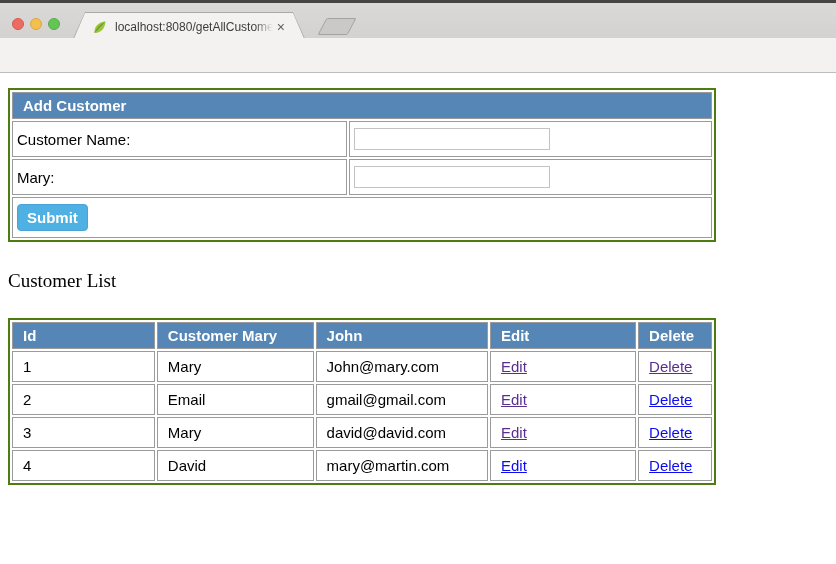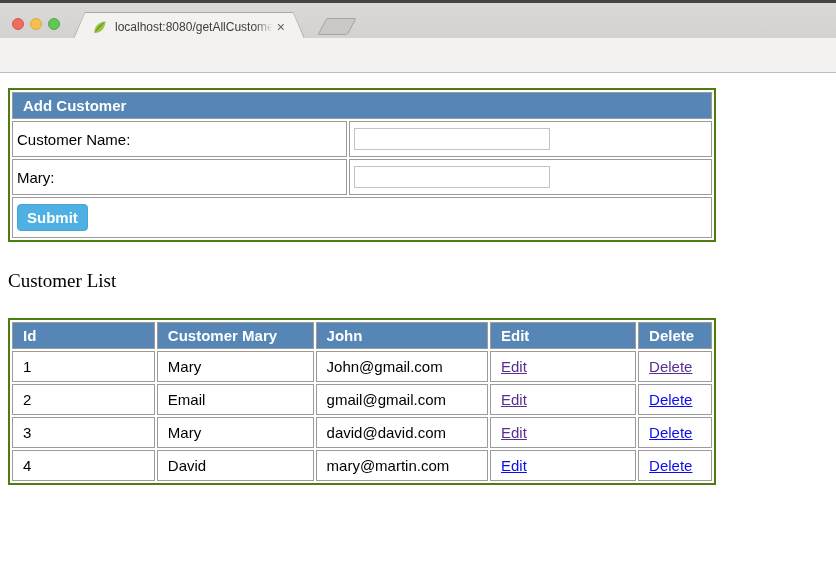--- a/index.html
+++ b/index.html
@@ -157,21 +157,21 @@
         <tr>
       <th>Id</th>
       <th>Customer Mary</th>
       <th>John</th>
       <th>Edit</th>
       <th>Delete</th>
     </tr>
     <tr>
       <td>1</td>
       <td>Mary</td>
-      <td>John@gmail.com</td>
+      <td>John@mary.com</td>
       <td><a class="cell-link" data-visited="true">Edit</a></td>
       <td><a class="cell-link" data-visited="true">Delete</a></td>
     </tr>
     <tr>
       <td>2</td>
       <td>Email</td>
       <td>gmail@gmail.com</td>
       <td><a class="cell-link" data-visited="true">Edit</a></td>
       <td><a class="cell-link" data-visited="false">Delete</a></td>
     </tr>

